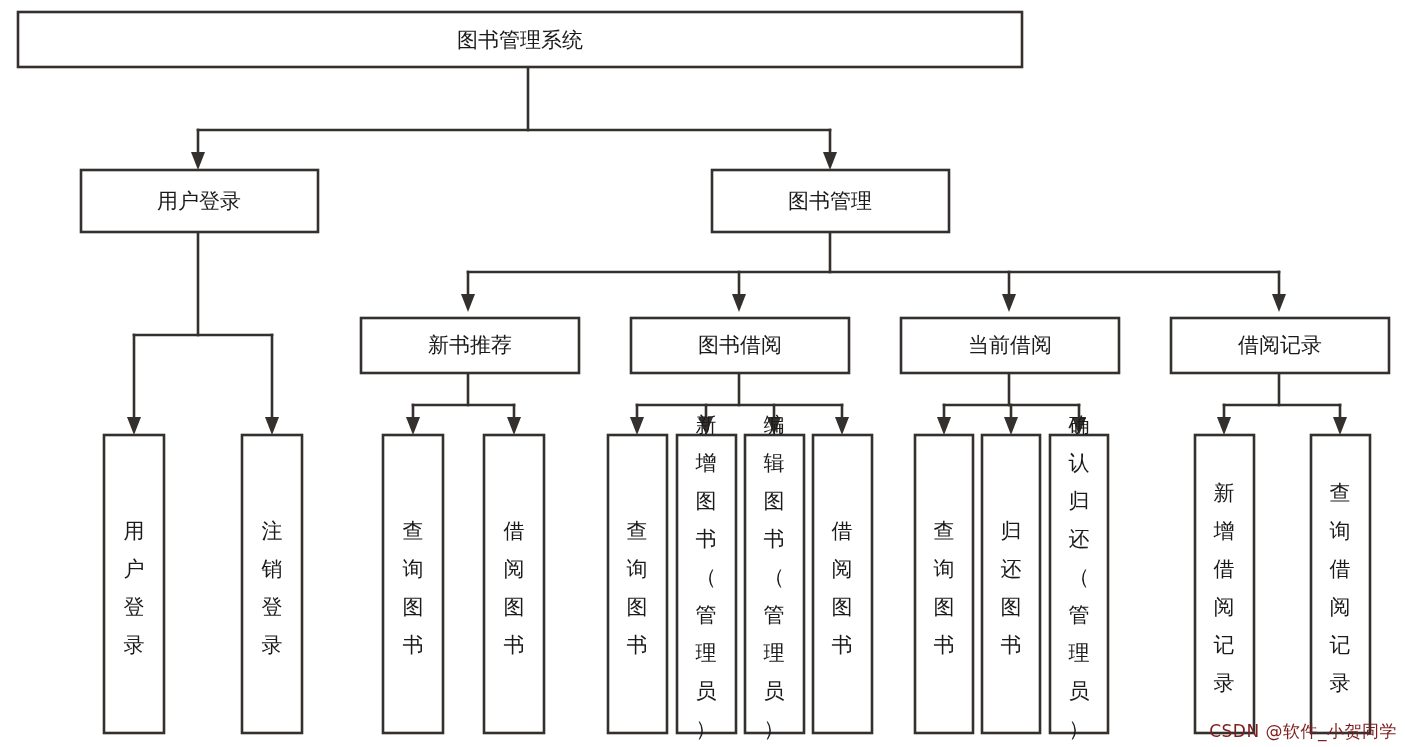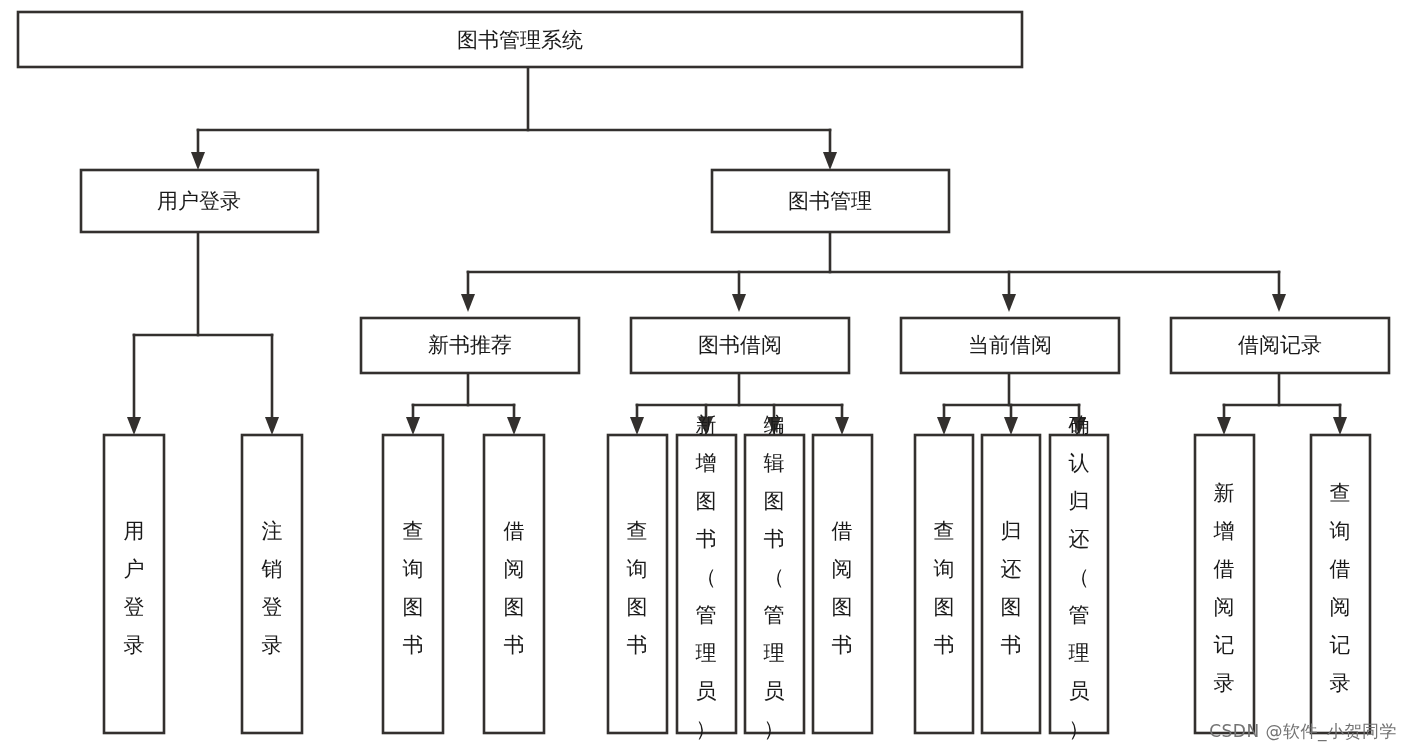--- a/index.html
+++ b/index.html
@@ -48,21 +48,21 @@
     font-size: 21px;
     fill: #1a1a1a;
     text-anchor: middle;
   }
   .watermark {
     position: absolute;
     right: 8px;
     bottom: 4px;
     font-family: "DejaVu Sans", "Liberation Sans", sans-serif;
     font-size: 17px;
-    color: #737373;
+    color: #7f1d1d;
     white-space: nowrap;
     letter-spacing: 0.5px;
   }
 </style>
 </head>
 <body>
 
 <svg id="diagram" viewBox="0 0 1405 747" xmlns="http://www.w3.org/2000/svg">
 
   <defs>

